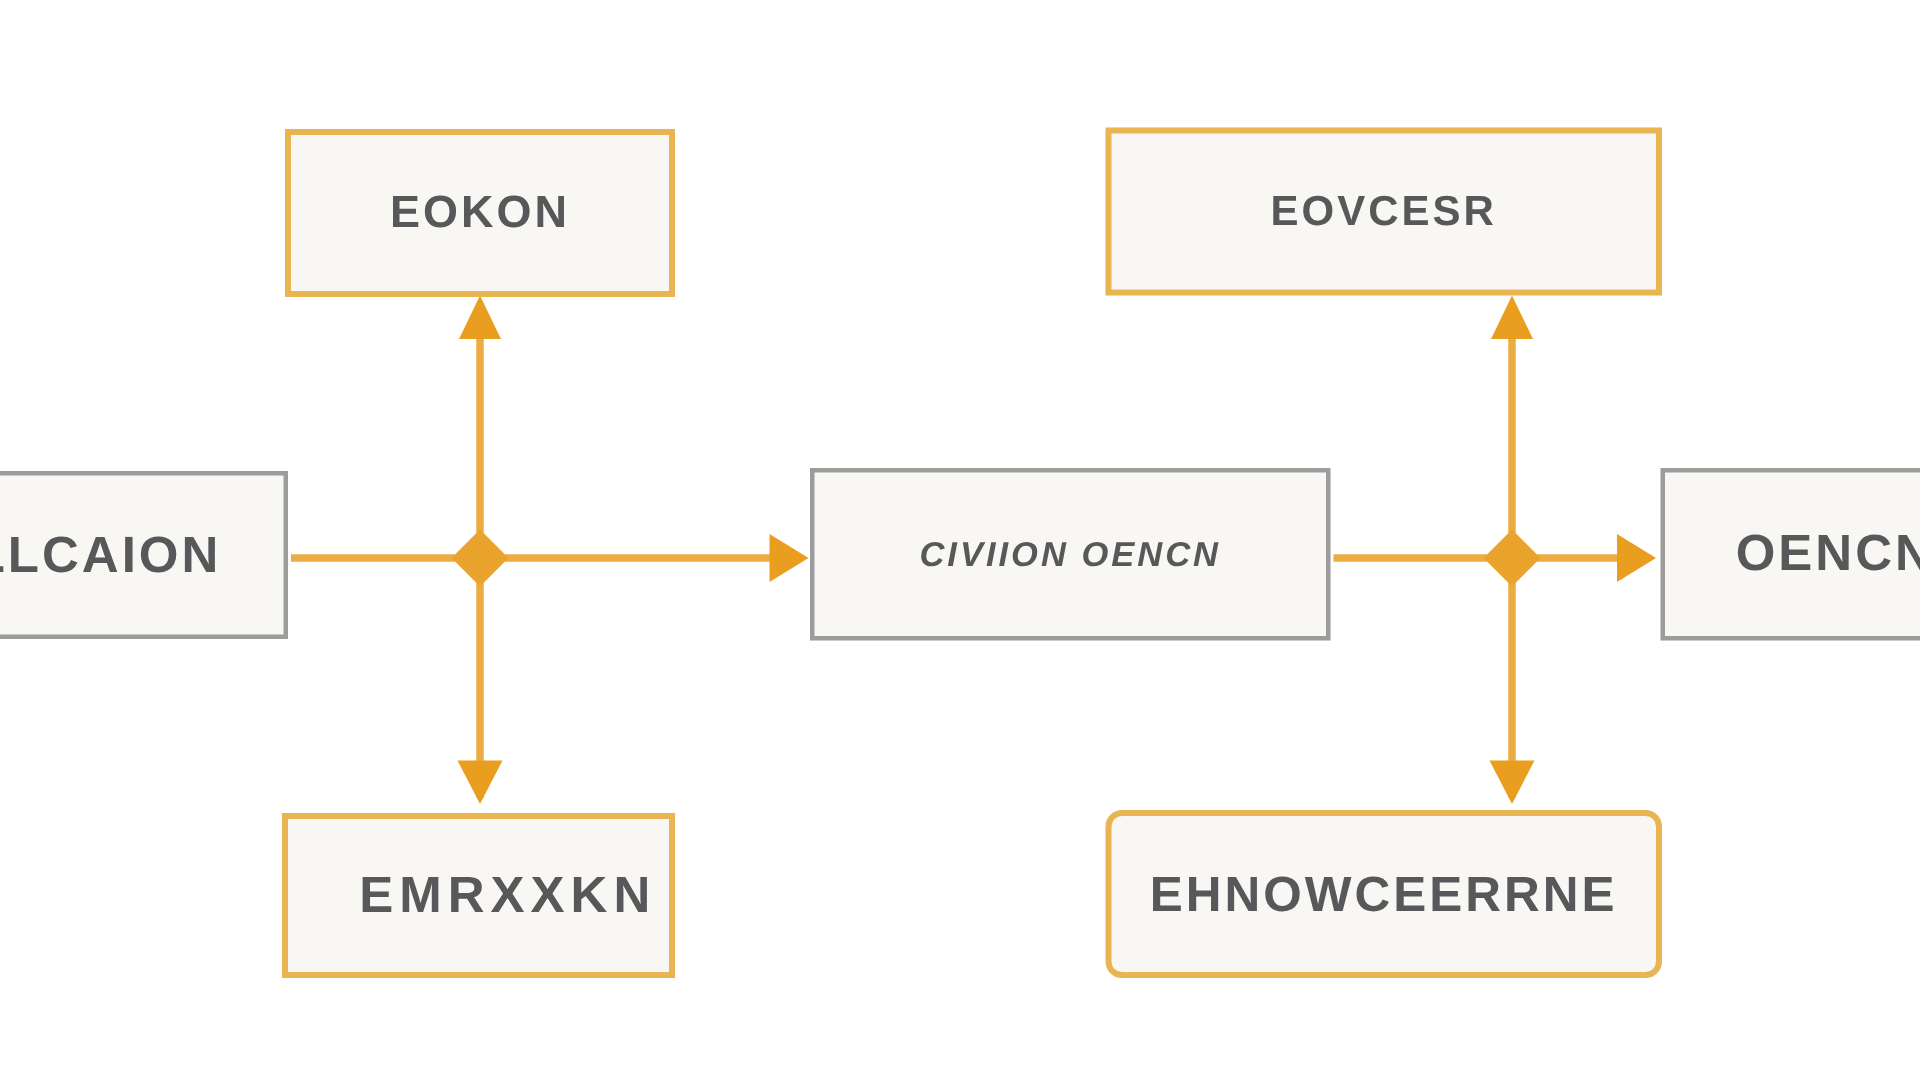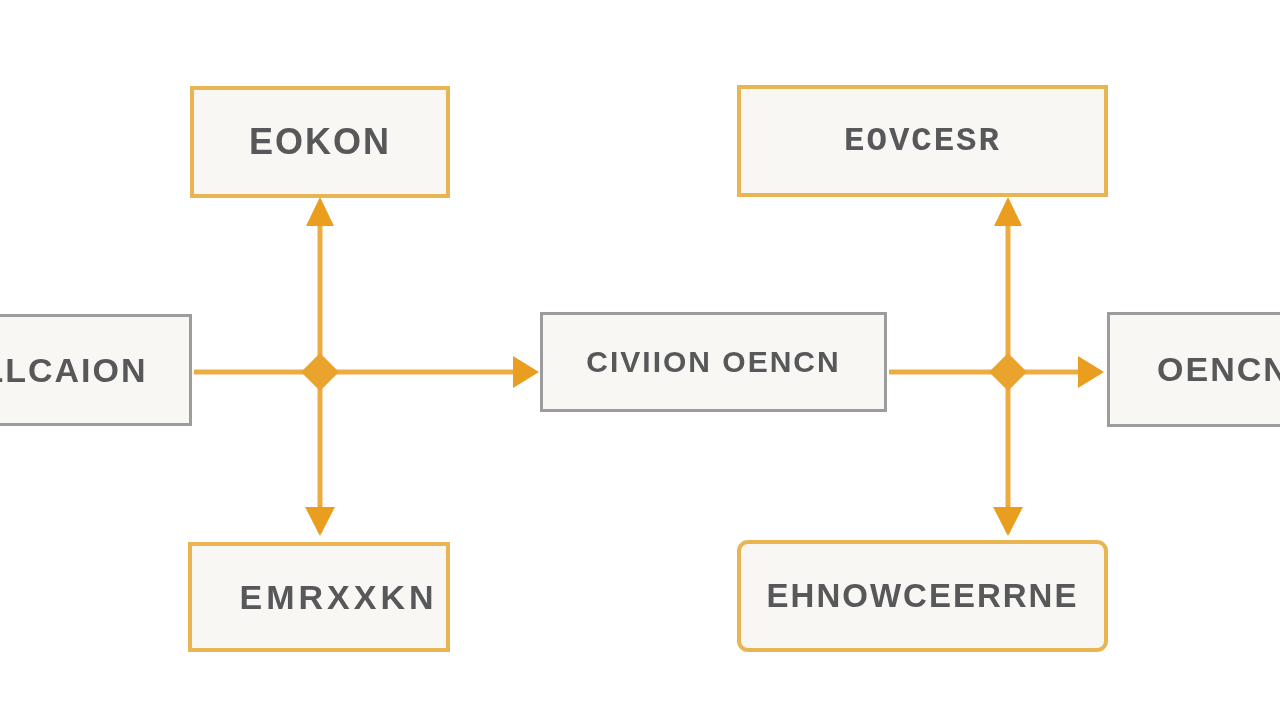--- a/index.html
+++ b/index.html
@@ -28,24 +28,24 @@
     align-items: center;
     justify-content: center;
     color: #58585a;
     font-weight: 700;
     letter-spacing: 2px;
     white-space: nowrap;
   }
   .node.orange { border: 4px solid #e9b452; }
   .node.gray   { border: 3px solid #9c9c9c; }
 
-  .node-top-left      { left: 190px;  top: 86px;  width: 260px; height: 112px; font-size: 36px; }
-  .node-top-right     { left: 737px;  top: 85px;  width: 371px; height: 112px; font-size: 34px; font-family: Liberation Mono, monospace; }
+  .node-top-left      { left: 190px;  top: 86px;  width: 260px; height: 112px; font-size: 30px; }
+  .node-top-right     { left: 737px;  top: 85px;  width: 371px; height: 112px; font-size: 28px; }
   .node-mid-left      { left: -62px;  top: 314px; width: 254px; height: 112px; font-size: 34px; }
-  .node-mid-center    { left: 540px;  top: 312px; width: 347px; height: 100px; font-size: 30px; }
+  .node-mid-center    { left: 540px;  top: 312px; width: 347px; height: 115px; font-size: 23px; font-style: italic; }
   .node-mid-right     { left: 1107px; top: 312px; width: 233px; height: 115px; font-size: 34px; }
   .node-bottom-left   { left: 188px;  top: 542px; width: 262px; height: 110px; font-size: 34px; letter-spacing: 4px; padding-left: 39px; }
   .node-bottom-right  { left: 737px;  top: 540px; width: 371px; height: 112px; font-size: 33px; border-radius: 11px; }
 </style>
 </head>
 <body>
 
 <div class="canvas">
 
   <svg class="connector-layer" width="1280" height="720" viewBox="0 0 1280 720" xmlns="http://www.w3.org/2000/svg">

